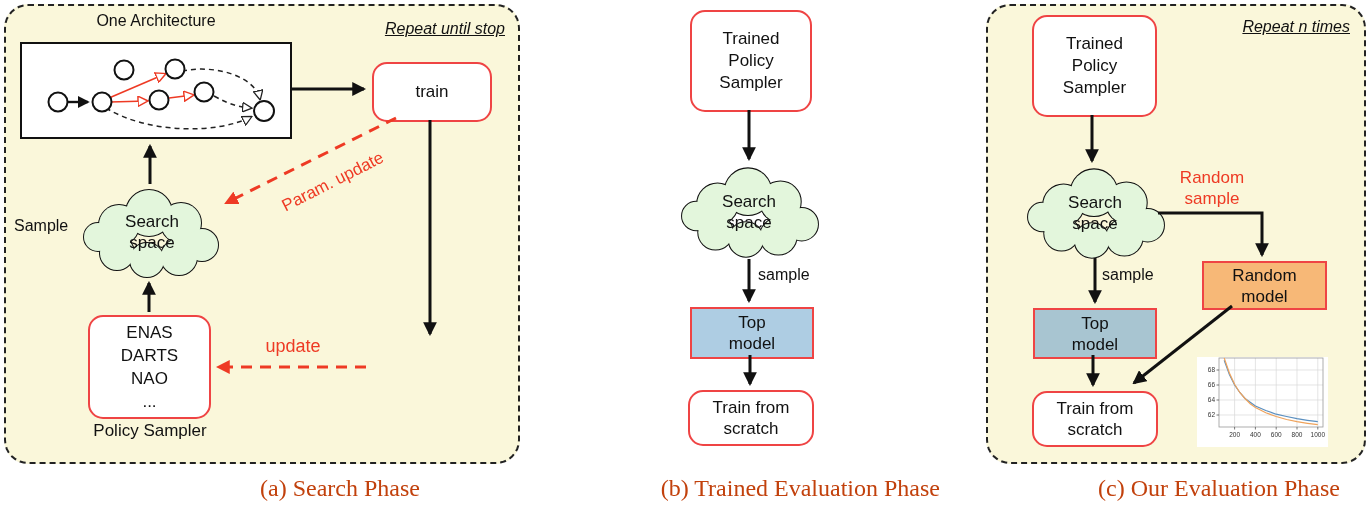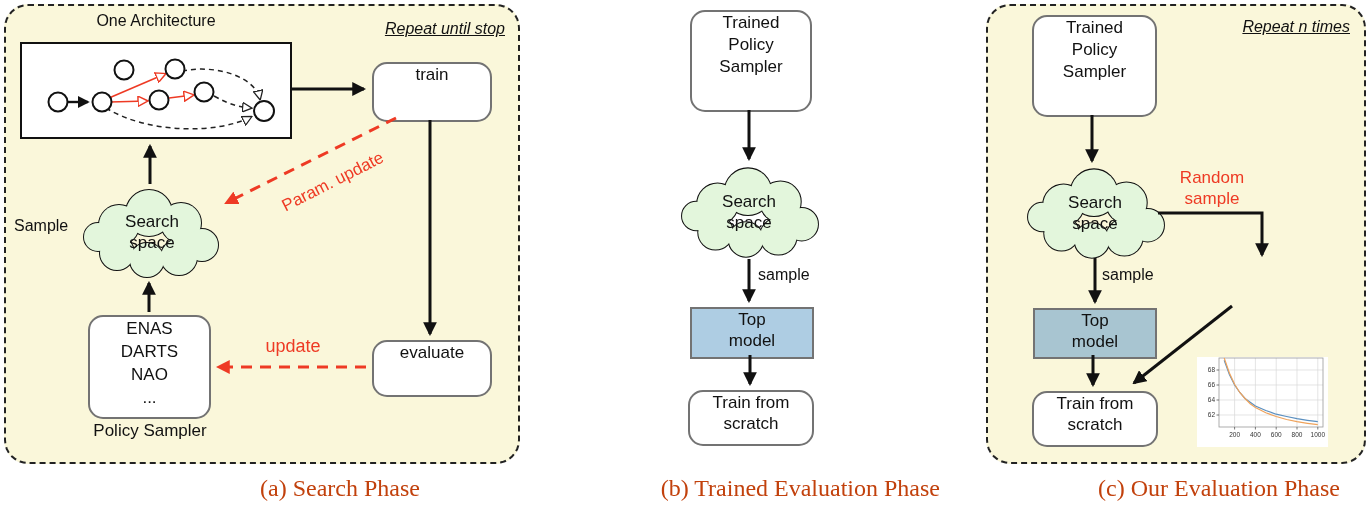--- a/index.html
+++ b/index.html
@@ -3,22 +3,22 @@
 <meta charset="utf-8">
 <style>
   :root{
     --panel-bg:#FAF7DA; --cloud-fill:#E3F6DC; --red:#EE3A24;
     --blue-b:#AECDE3; --blue-c:#A8C5D1; --orange:#F7B877; --ink:#111;
   }
   html,body{margin:0;padding:0;background:#fff;}
   #figure{position:relative;width:1370px;height:508px;background:#fff;
     font-family:"Liberation Sans",sans-serif;color:var(--ink);overflow:hidden;}
   .panel{position:absolute;border:2.5px dashed #222;border-radius:24px;background:var(--panel-bg);}
-  .box{position:absolute;background:#fff;border:2px solid #737373;display:flex;
-    justify-content:center;text-align:center;font-size:17px;line-height:22px;}
+  .box{position:absolute;background:#fff;border:2px solid #ef4444;display:flex;
+    align-items:center;justify-content:center;text-align:center;font-size:17px;line-height:22px;}
   .rounded{border-radius:15px;}
   .lbl{position:absolute;font-size:16px;}
   .red{color:var(--red);}
   .italic{font-style:italic;text-decoration:underline;}
   .caption{position:absolute;font-family:"Liberation Serif",serif;font-size:24px;text-align:right;color:#c2410c;}
   .cloud-text{position:absolute;text-align:center;font-size:17px;line-height:21px;}
   svg{position:absolute;overflow:visible;}
   .arch-box{position:absolute;background:#fff;border:2px solid #111;}
   .multiline span{display:block;}
   #inset-chart{background:#fff;}
@@ -65,23 +65,20 @@
       <circle cx="153" cy="25" r="9.5"></circle>
       <circle cx="137" cy="56" r="9.5"></circle>
       <circle cx="182" cy="48" r="9.5"></circle>
       <circle cx="242" cy="67" r="10"></circle>
     </g>
   </svg>
 
   <div class="box rounded" style="left:372px;top:62px;width:116px;height:56px;">
     <span>train</span>
   </div>
-  <div class="box rounded" style="left:372px;top:340px;width:116px;height:53px;">
-    <span>evaluate</span>
-  </div>
 
   <svg style="left:80px;top:187px;" width="142" height="92" viewBox="0 0 140 92" class="cloud">
     <g class="cloud-stroke">
         <circle cx="38" cy="38" r="20" fill="#E3F6DC" stroke="#111" stroke-width="2"></circle>
         <circle cx="68" cy="26" r="23" fill="#E3F6DC" stroke="#111" stroke-width="2"></circle>
         <circle cx="100" cy="36" r="20" fill="#E3F6DC" stroke="#111" stroke-width="2"></circle>
         <circle cx="121" cy="58" r="16" fill="#E3F6DC" stroke="#111" stroke-width="2"></circle>
         <circle cx="98" cy="70" r="18" fill="#E3F6DC" stroke="#111" stroke-width="2"></circle>
         <circle cx="66" cy="73" r="17" fill="#E3F6DC" stroke="#111" stroke-width="2"></circle>
         <circle cx="36" cy="66" r="17" fill="#E3F6DC" stroke="#111" stroke-width="2"></circle>
@@ -171,20 +168,23 @@
         <circle cx="121" cy="58" r="16" fill="#E3F6DC" stroke="none" stroke-width="2"></circle>
         <circle cx="98" cy="70" r="18" fill="#E3F6DC" stroke="none" stroke-width="2"></circle>
         <circle cx="66" cy="73" r="17" fill="#E3F6DC" stroke="none" stroke-width="2"></circle>
         <circle cx="36" cy="66" r="17" fill="#E3F6DC" stroke="none" stroke-width="2"></circle>
         <circle cx="17" cy="50" r="14" fill="#E3F6DC" stroke="none" stroke-width="2"></circle>
       </g>
   </svg>
   <div class="cloud-text" style="left:1055px;top:192px;width:80px;">Search space</div>
   <div class="cloud-text red" style="left:1172px;top:167px;width:80px;font-size:17px;">Random sample</div>
   <div class="lbl" style="left:1102px;top:266px;width:60px;">sample</div>
+  <div class="box" style="left:1202px;top:261px;width:121px;height:45px;background:var(--orange);line-height:21px;">
+    <span style="width:80px;">Random model</span>
+  </div>
   <div class="box" style="left:1033px;top:308px;width:120px;height:47px;background:var(--blue-c);line-height:21px;">
     <span style="width:60px;">Top model</span>
   </div>
   <div class="box rounded" style="left:1032px;top:391px;width:122px;height:52px;line-height:21px;">
     <span style="width:90px;">Train from scratch</span>
   </div>
 
   <svg id="inset-chart" style="left:1197px;top:357px;" width="131" height="90" viewBox="0 0 131 90">
       <line x1="37.6" y1="1" x2="37.6" y2="70" stroke="#d9d9d9" stroke-width="0.7"></line>
       <line x1="58.4" y1="1" x2="58.4" y2="70" stroke="#d9d9d9" stroke-width="0.7"></line>

